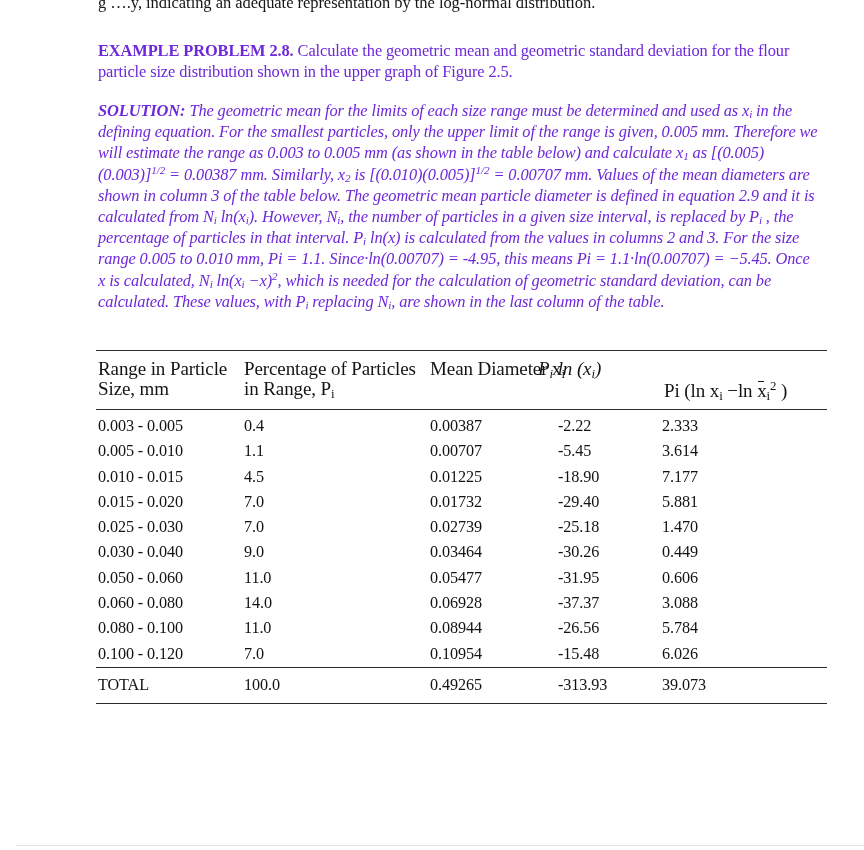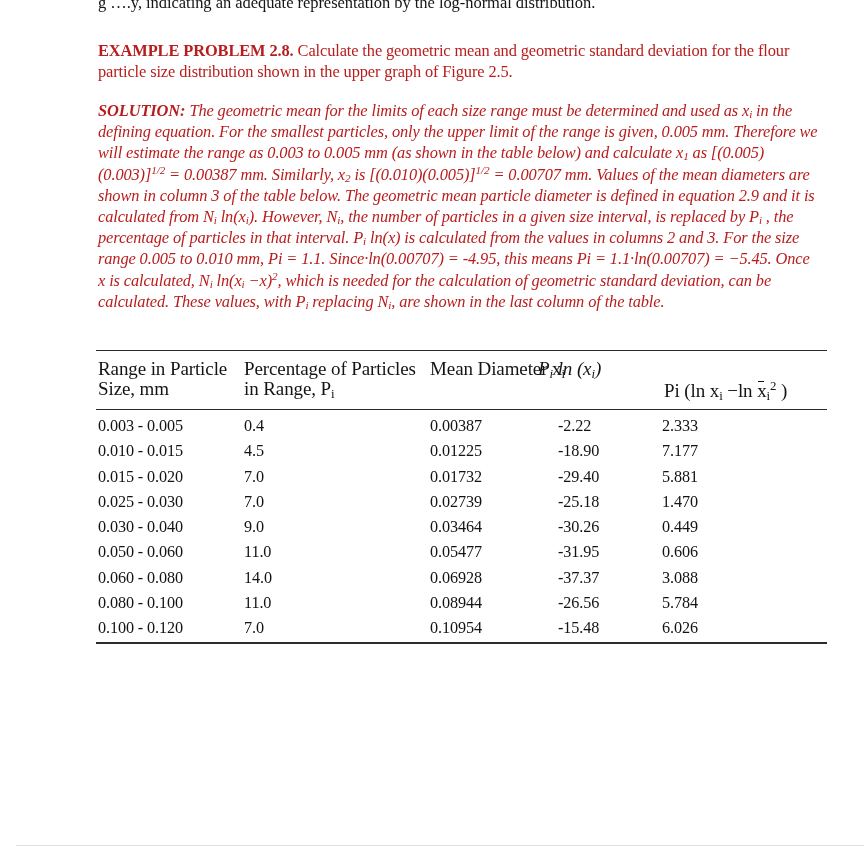--- a/index.html
+++ b/index.html
@@ -46,21 +46,21 @@
   }
 
   
   .para {
     position: absolute;
     left: 82px;
     width: 716px;
     font-size: 16.4px;
     line-height: 21.2px;
     text-align: left;
-    color: #b91c1c;
+    color: #6d28d9;
     letter-spacing: -0.12px;
   }
   .p-example { top: 40px; }
   .p-solution { top: 100px; width: 722px; font-style: italic; }
 
   b.lead {
     font-weight: bold;
     letter-spacing: -0.1px;
   }
 
@@ -200,20 +200,27 @@
     <div class="tbody">
 
       <div class="trow">
         <div class="cell c-range">0.003 - 0.005</div>
         <div class="cell c-pct">0.4</div>
         <div class="cell c-mean">0.00387</div>
         <div class="cell c-piln">-2.22</div>
         <div class="cell c-last">2.333</div>
       </div>
 
+      <div class="trow">
+        <div class="cell c-range">0.005 - 0.010</div>
+        <div class="cell c-pct">1.1</div>
+        <div class="cell c-mean">0.00707</div>
+        <div class="cell c-piln">-5.45</div>
+        <div class="cell c-last">3.614</div>
+      </div>
 
       <div class="trow">
         <div class="cell c-range">0.010 - 0.015</div>
         <div class="cell c-pct">4.5</div>
         <div class="cell c-mean">0.01225</div>
         <div class="cell c-piln">-18.90</div>
         <div class="cell c-last">7.177</div>
       </div>
 
       <div class="trow">
@@ -271,20 +278,27 @@
         <div class="cell c-pct">7.0</div>
         <div class="cell c-mean">0.10954</div>
         <div class="cell c-piln">-15.48</div>
         <div class="cell c-last">6.026</div>
       </div>
 
     </div>
 
     <div class="rule thin"></div>
 
+    <div class="tfoot">
+      <div class="cell c-range">TOTAL</div>
+      <div class="cell c-pct">100.0</div>
+      <div class="cell c-mean">0.49265</div>
+      <div class="cell c-piln">-313.93</div>
+      <div class="cell c-last">39.073</div>
+    </div>
 
     <div class="rule"></div>
 
   </div>
 
   <div class="bottom-hairline"></div>
 
 </div>
 
 </body></html>

